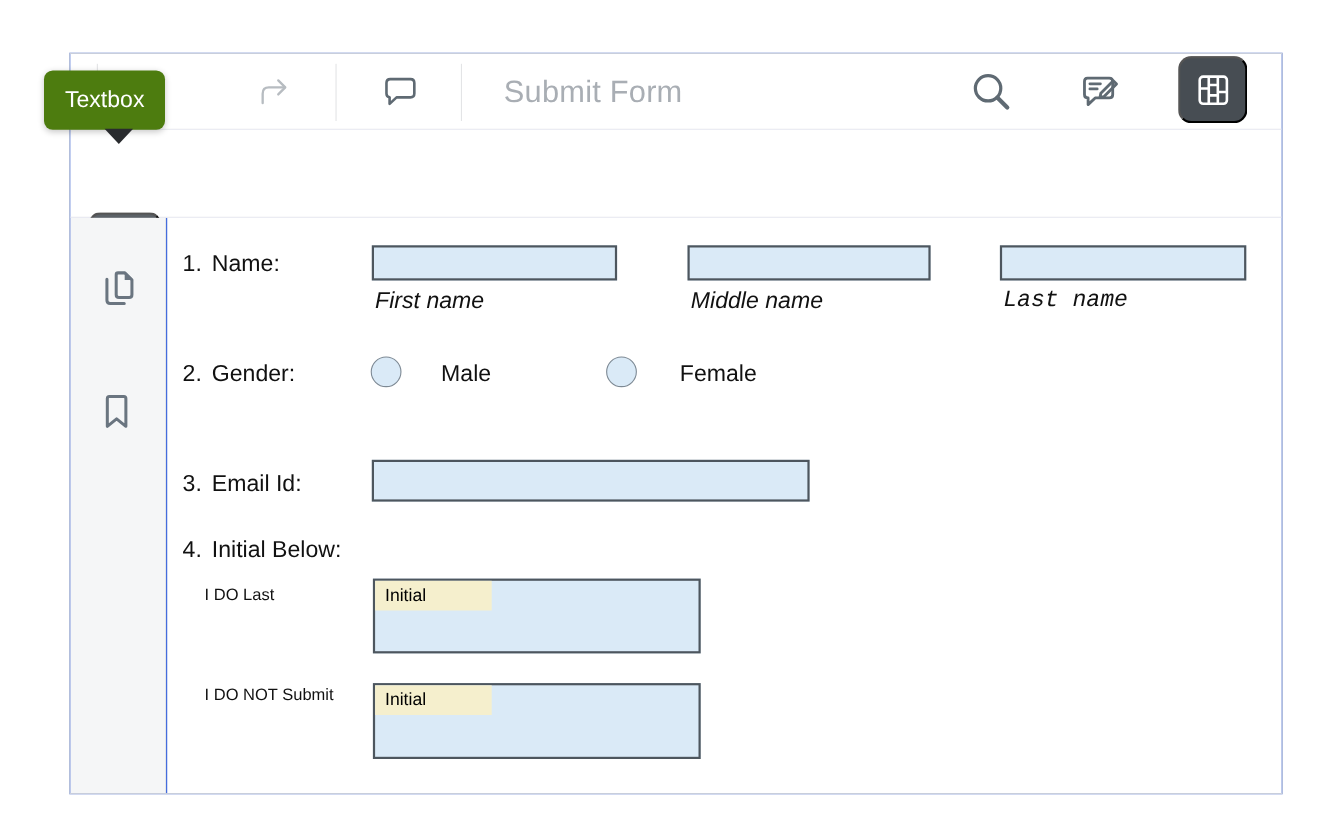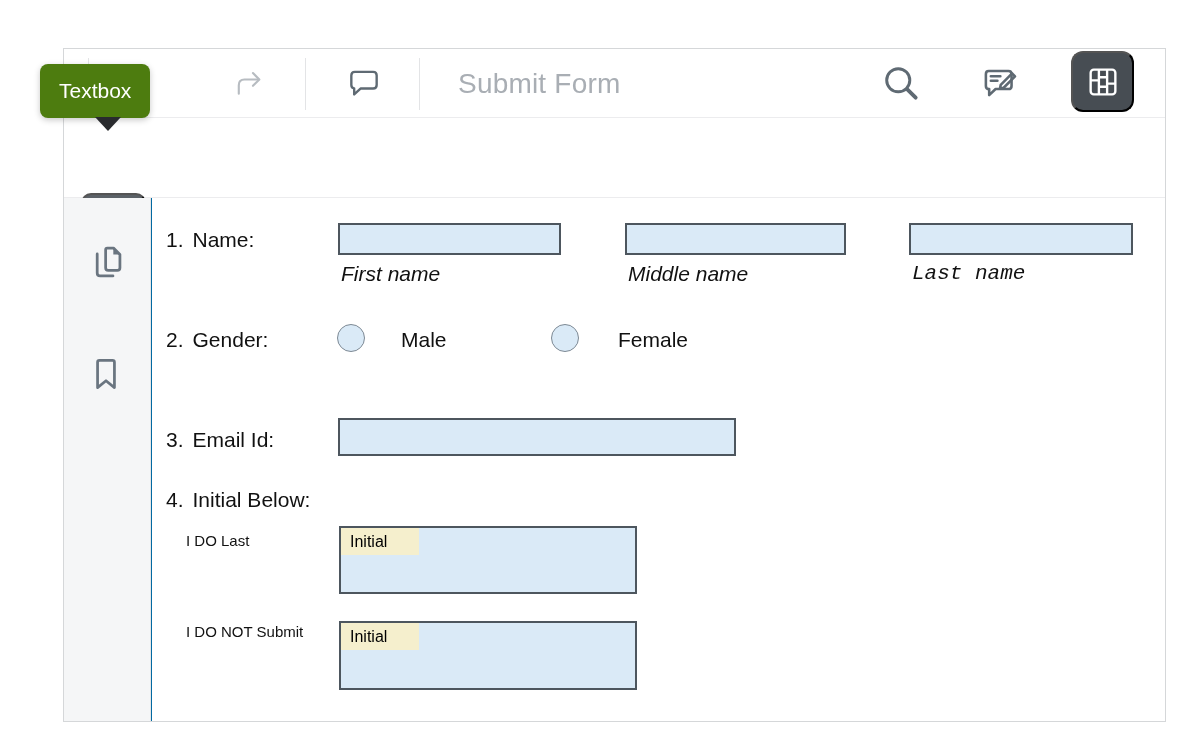--- a/index.html
+++ b/index.html
@@ -1,20 +1,20 @@
 <!DOCTYPE html>
 <html><head>
 <meta charset="utf-8">
 <style>
   * { margin:0; padding:0; box-sizing:border-box; }
   html,body { width:1200px; height:740px; background:#ffffff;
     font-family:"Liberation Sans","DejaVu Sans",sans-serif; position:relative; overflow:hidden; }
 
   .window { position:absolute; left:63px; top:48px; width:1103px; height:674px;
-    background:#0369a1; border:1px solid #d5d7d9; }
+    background:#1d4ed8; border:1px solid #d5d7d9; }
 
   
   .row1 { position:absolute; left:0; top:0; width:100%; height:69px; border-bottom:1px solid #ececee; background:#fff; }
   .row2 { position:absolute; left:0; top:69px; width:100%; height:80px; border-bottom:1px solid #ececee; background:#fff; }
   .vsep { position:absolute; width:1px; background:#e3e4e6; }
   .icon-btn { position:absolute; display:flex; align-items:center; justify-content:center; cursor:pointer; background:transparent; border:none; }
   .title { position:absolute; left:394px; top:0; height:69px; line-height:69px;
     font-size:28px; color:#a9aeb4; letter-spacing:.2px; white-space:nowrap; }
   .dark-btn { position:absolute; border-radius:12px; display:flex; align-items:center; justify-content:center; cursor:pointer; }
   .grid-btn { left:1007px; top:2px; width:63px; height:61px; background:#474d53; }
@@ -36,21 +36,21 @@
   
   .page { position:absolute; left:88px; top:149px; right:0; bottom:0; background:#fff; }
   .abs { position:absolute; }
   .qlabel { font-size:21px; color:#111; display:flex; gap:9px; white-space:nowrap; }
   .field { position:absolute; background:#daeaf7; border:2px solid #4d565e; }
   .caption { position:absolute; font-style:italic; font-size:21px; color:#111; white-space:nowrap; }
   .radio { position:absolute; width:28px; height:28px; border-radius:50%;
     background:#daeaf7; border:1.5px solid #7d8994; cursor:pointer; }
   .opt-label { position:absolute; font-size:21px; color:#111; white-space:nowrap; }
   .small-label { position:absolute; font-size:15px; color:#111; white-space:nowrap; }
-  .tag { position:absolute; left:0; top:0; width:78px; height:27px; background:#f5efcd;
+  .tag { position:absolute; left:0; top:0; width:106px; height:27px; background:#f5efcd;
     color:#000; font-size:16px; line-height:27px; padding-left:9px; }
   svg { display:block; }
 </style>
 </head>
 <body>
 
 <div class="window">
 
   <div class="row1">
     <div class="vsep" style="left:24px; top:9px; height:52px;"></div>

